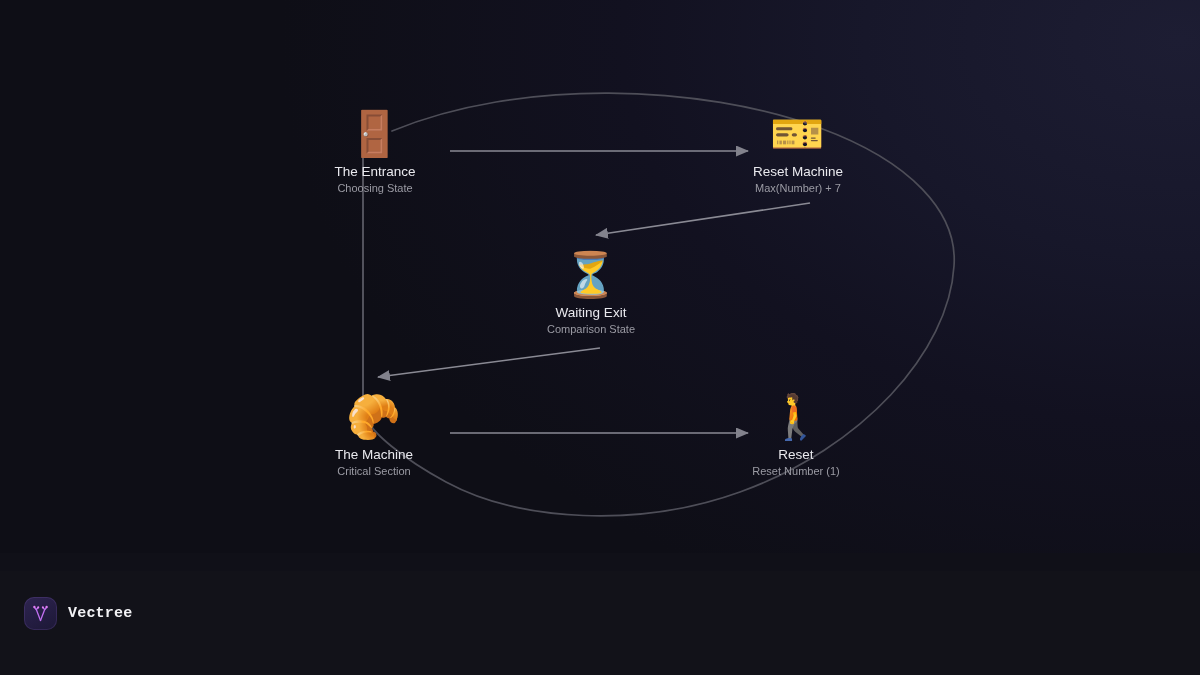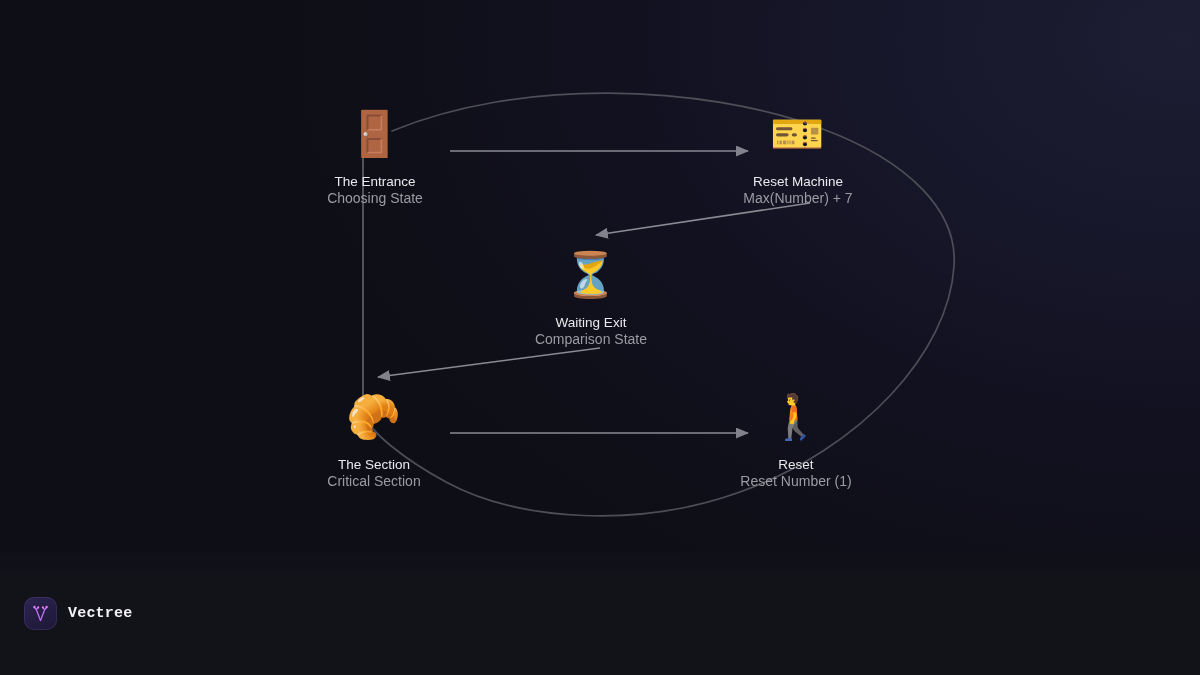--- a/index.html
+++ b/index.html
@@ -42,25 +42,25 @@
   .node-emoji {
     font-size: 44px;
     line-height: 56px;
     height: 56px;
     display: block;
   }
   .node-title {
     font-size: 13.5px;
     color: #e9e9ee;
     line-height: 16px;
-    margin-top: 12px;
+    margin-top: 2px;
     white-space: nowrap;
   }
   .node-sub {
-    font-size: 14px;
+    font-size: 11px;
     color: #9b9ba4;
     line-height: 12px;
     margin-top: 2px;
     white-space: nowrap;
   }
   
   #footer {
     position: absolute;
     left: 0; top: 571px;
     width: 1200px;
@@ -138,21 +138,21 @@
     </div>
 
     <div class="node" style="left:591px; top:247px;">
       <span class="node-emoji">⏳</span>
       <div class="node-title">Waiting Exit</div>
       <div class="node-sub">Comparison State</div>
     </div>
 
     <div class="node" style="left:374px; top:389px;">
       <span class="node-emoji">🥐</span>
-      <div class="node-title">The Section</div>
+      <div class="node-title">The Machine</div>
       <div class="node-sub">Critical Section</div>
     </div>
 
     <div class="node" style="left:796px; top:389px;">
       <span class="node-emoji">🚶</span>
       <div class="node-title">Reset</div>
       <div class="node-sub">Reset Number (1)</div>
     </div>
 
   </div>

